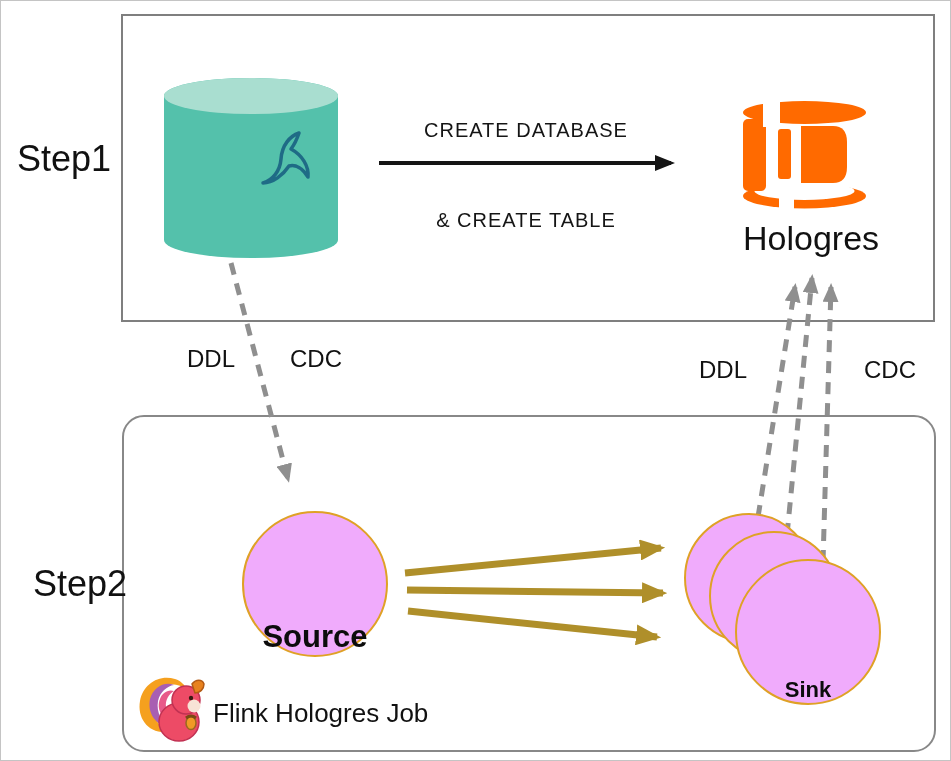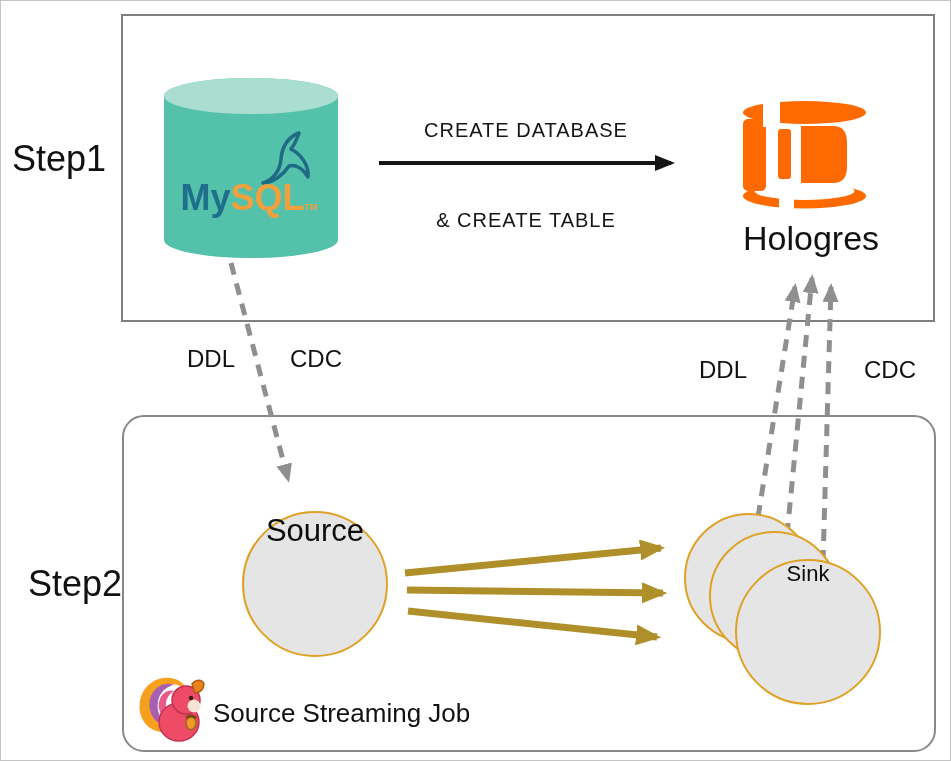--- a/index.html
+++ b/index.html
@@ -5,36 +5,36 @@
   html,body{margin:0;padding:0;background:#fff;}
   .canvas{
     position:relative;width:951px;height:761px;background:#fff;
     border:1px solid #c4c4c4;box-sizing:border-box;overflow:hidden;
     font-family:"Liberation Sans","DejaVu Sans",sans-serif;color:#111;
   }
   .box{position:absolute;background:transparent;box-sizing:border-box;}
   .step1-box{left:120px;top:13px;width:814px;height:308px;border:2px solid #7f7f7f;}
   .step2-box{left:121px;top:414px;width:814px;height:337px;border:2px solid #888;border-radius:22px;}
   .lbl{position:absolute;line-height:1.1;white-space:nowrap;}
-  .step-label{width:104px;text-align:center;font-size:36px;}
+  .step-label{width:104px;text-align:right;font-size:36px;}
   .step1-label{left:6px;top:138px;}
   .step2-label{left:22px;top:563px;}
   .create-line{left:375px;width:300px;text-align:center;font-size:20px;letter-spacing:1px;color:#151515;}
   .create-line1{top:118px;}
   .create-line2{top:176px;margin-top:32px;}
   .hologres-label{left:742px;top:219px;width:123px;text-align:center;font-size:34px;}
   .ddlcdc{font-size:24px;text-align:center;}
   .ddl-left{left:170px;top:345px;width:80px;}
   .cdc-left{left:274px;top:345px;width:82px;}
   .ddl-right{left:682px;top:356px;width:80px;}
   .cdc-right{left:848px;top:356px;width:82px;}
   .node{
-    position:absolute;border-radius:50%;background:#e5e5e5;border:2px solid #DFA126;
-    display:flex;align-items:flex-start;justify-content:center;box-sizing:border-box;
-    font-weight:normal;color:#0c0c0c;
+    position:absolute;border-radius:50%;background:#f0abfc;border:2px solid #DFA126;
+    display:flex;align-items:flex-end;justify-content:center;box-sizing:border-box;
+    font-weight:bold;color:#0c0c0c;
   }
   .source-node{left:241px;top:510px;width:146px;height:146px;font-size:31px;}
   .sink-back1{left:683px;top:512px;width:130px;height:130px;}
   .sink-back2{left:708px;top:530px;width:130px;height:130px;}
   .sink-front{left:734px;top:558px;width:146px;height:146px;font-size:22px;}
   .icon{position:absolute;}
   .mysql-icon{left:163px;top:76px;}
   .mysql-wordmark{left:170px;top:177px;width:156px;text-align:center;font-size:36px;font-weight:bold;letter-spacing:0px;}
   .mysql-my{color:#1F6E8C;}
   .mysql-sql{color:#F0A03C;}
@@ -79,23 +79,20 @@
     <line x1="404" y1="572" x2="660" y2="547" stroke="#AF8F2A" stroke-width="7" marker-end="url(#mGold)"></line>
     <line x1="406" y1="589" x2="662" y2="592" stroke="#AF8F2A" stroke-width="7" marker-end="url(#mGold)"></line>
     <line x1="407" y1="610" x2="656" y2="636" stroke="#AF8F2A" stroke-width="7" marker-end="url(#mGold)"></line>
   </svg>
 
   <svg class="icon mysql-icon" width="174" height="184" viewBox="0 0 174 184">
     <path d="M0,19 A87,18 0 0 1 174,19 L174,163 A87,18 0 0 1 0,163 Z" fill="#54C1AB"></path>
     <ellipse cx="87" cy="19" rx="87" ry="18" fill="#A9DED0"></ellipse>
     <path d="M99,106 C109,103 116,94 117,82 C118,68 126,59 135,56 C133,62 130,68 127,72 C138,78 145,89 144,100 C139,92 132,87 125,89 C119,98 109,106 99,106 Z" fill="none" stroke="#1F6B86" stroke-width="3.5" stroke-linejoin="round"></path>
   </svg>
-  <div class="lbl mysql-wordmark">
-    <span class="mysql-my">My</span><span class="mysql-sql">SQL</span><span class="mysql-tm">TM</span>
-  </div>
 
   <div class="lbl create-line create-line1">CREATE DATABASE</div>
   <div class="lbl create-line create-line2">&amp; CREATE TABLE</div>
 
   <svg class="icon hologres-icon" width="123" height="108" viewBox="0 0 123 108">
     <ellipse cx="61.5" cy="95" rx="61.5" ry="12.5" fill="#FF6A00"></ellipse>
     <ellipse cx="61.5" cy="90" rx="50" ry="9" fill="#ffffff"></ellipse>
     <rect x="0" y="18" width="23" height="72" rx="5" fill="#FF6A00"></rect>
     <rect x="35" y="28" width="13" height="50" rx="3" fill="#FF6A00"></rect>
     <path d="M58,25 L90,25 Q104,25 104,41 L104,66 Q104,82 90,82 L58,82 Z" fill="#FF6A00"></path>
@@ -125,15 +122,15 @@
     <path d="M36,59 C22,58 13,45 16,31 C19,20 30,13 40,17 C33,18 26,24 24,33 C22,45 28,54 36,59 Z" fill="#A85FB2"></path>
     <path d="M38,54 C28,51 22,41 26,31 C28,25 34,21 40,23 C35,26 31,32 32,39 C33,46 35,50 38,54 Z" fill="#E85A8A"></path>
     <ellipse cx="45" cy="54" rx="20" ry="19" fill="#ED4B66" stroke="#C13152" stroke-width="1.5"></ellipse>
     <circle cx="52" cy="32" r="14" fill="#ED4B66" stroke="#C13152" stroke-width="1.5"></circle>
     <path d="M58,16 C62,11 68,11 70,16 C70,21 66,25 61,25 Z" fill="#E8821E" stroke="#B35A14" stroke-width="1.5"></path>
     <circle cx="60" cy="38" r="6.5" fill="#F8E3D6"></circle>
     <circle cx="57" cy="30" r="2.2" fill="#3A1A10"></circle>
     <ellipse cx="57" cy="55" rx="5" ry="6.5" fill="#F09A26" stroke="#9A6A1E" stroke-width="1.5"></ellipse>
     <path d="M52,50 Q57,46 62,50" stroke="#7A4A14" stroke-width="3" fill="none"></path>
   </svg>
-  <div class="lbl flink-label">Source Streaming Job</div>
+  <div class="lbl flink-label">Flink Hologres Job</div>
 
 </div>
 
 </body></html>

